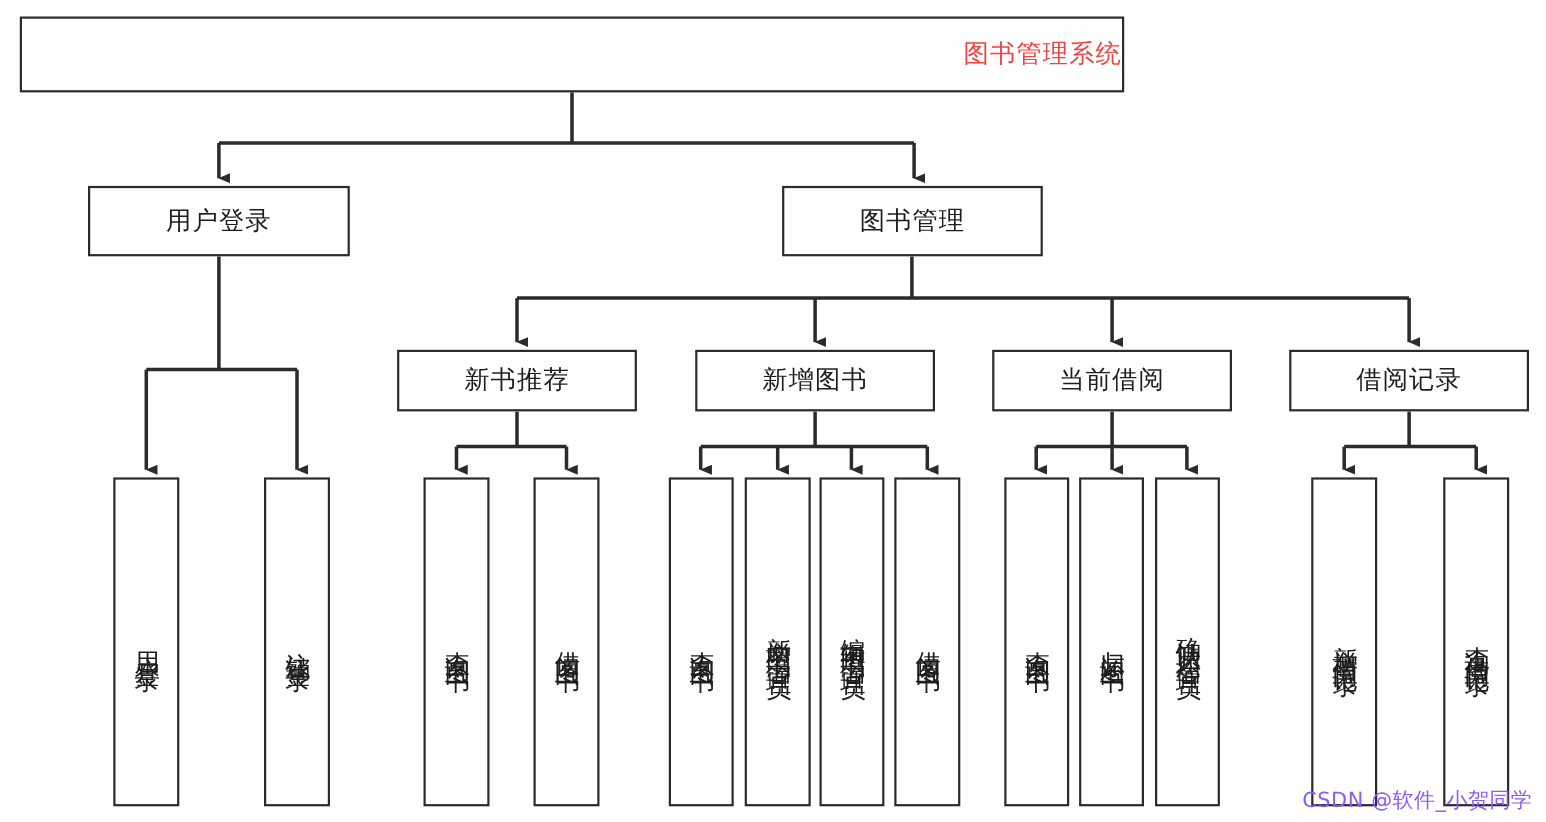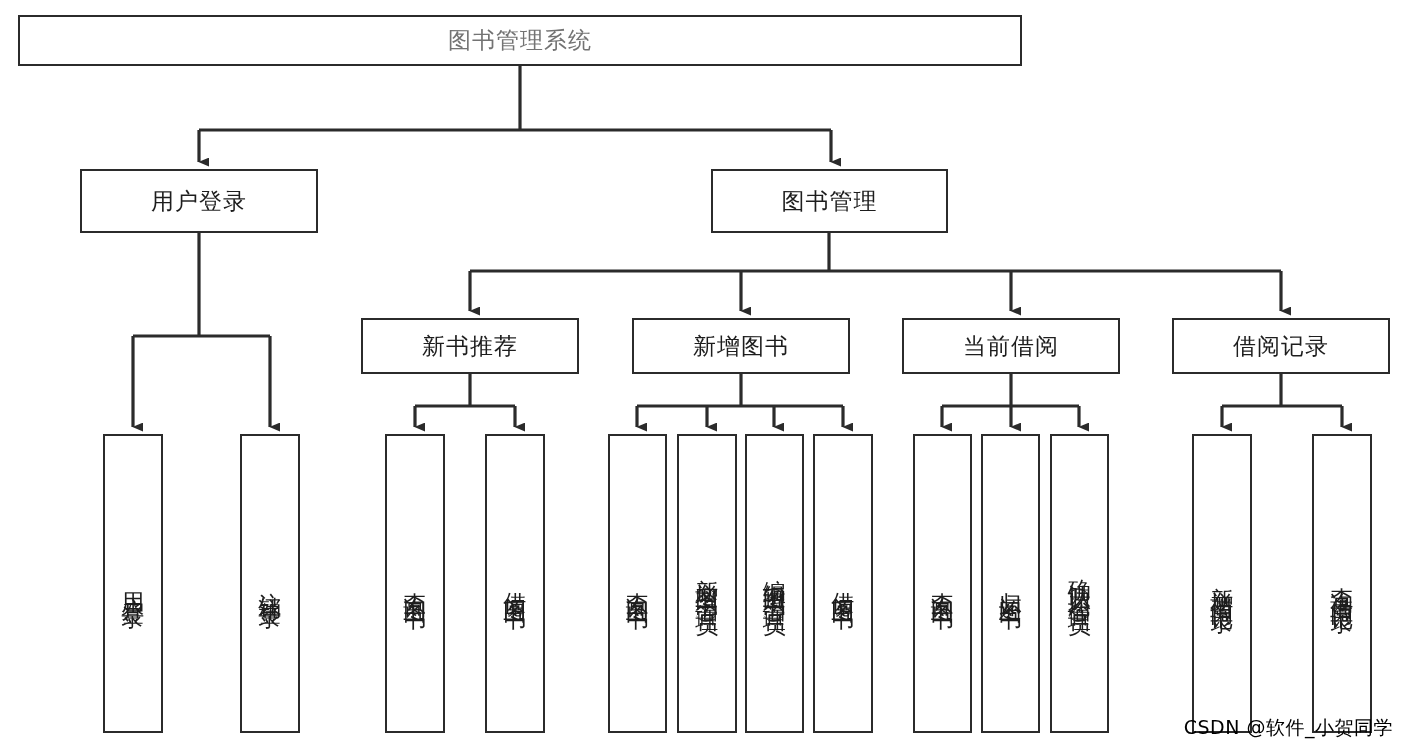--- a/index.html
+++ b/index.html
@@ -119,21 +119,21 @@
       <path d="M1011,406 L1011,427" marker-end="url(#arrowhead)"></path>
       <path d="M1079,406 L1079,427" marker-end="url(#arrowhead)"></path>
 
       <path d="M1281,374 L1281,406"></path>
       <path d="M1222,406 L1342,406"></path>
       <path d="M1222,406 L1222,427" marker-end="url(#arrowhead)"></path>
       <path d="M1342,406 L1342,427" marker-end="url(#arrowhead)"></path>
     </g>
   </svg>
 
-  <div class="node horiz" style="left: 18px; top: 15px; width: 1004px; height: 51px; border-color: rgb(43, 43, 43); background: rgb(255, 255, 255); color: #737373;">
+  <div class="node horiz" style="left: 18px; top: 15px; width: 1004px; height: 69px; border-color: rgb(43, 43, 43); background: rgb(255, 255, 255); color: #ef4444; justify-content: flex-end;">
     <span class="label">图书管理系统</span>
   </div>
 
   <div class="node horiz" style="left: 80px; top: 169px; width: 238px; height: 64px; border-color: rgb(43, 43, 43); background: rgb(255, 255, 255); color: rgb(29, 29, 29);">
     <span class="label">用户登录</span>
   </div>
   <div class="node horiz" style="left: 711px; top: 169px; width: 237px; height: 64px; border-color: rgb(43, 43, 43); background: rgb(255, 255, 255); color: rgb(29, 29, 29);">
     <span class="label">图书管理</span>
   </div>
 
@@ -183,14 +183,14 @@
   <div class="node vert" style="left: 1050px; top: 434px; width: 59px; height: 299px; border-color: rgb(43, 43, 43); background: rgb(255, 255, 255); color: rgb(29, 29, 29);">
     <span class="label">确认归还（管理员）</span>
   </div>
   <div class="node vert" style="left: 1192px; top: 434px; width: 60px; height: 299px; border-color: rgb(43, 43, 43); background: rgb(255, 255, 255); color: rgb(29, 29, 29);">
     <span class="label">新增借阅记录</span>
   </div>
   <div class="node vert" style="left: 1312px; top: 434px; width: 60px; height: 299px; border-color: rgb(43, 43, 43); background: rgb(255, 255, 255); color: rgb(29, 29, 29);">
     <span class="label">查询借阅记录</span>
   </div>
 
-  <div id="watermark" style="color: #000000; margin-left: 48px;">CSDN @软件_小贺同学</div>
+  <div id="watermark" style="color: #8b5cf6; margin-left: 48px;">CSDN @软件_小贺同学</div>
 </div>
 
 </body></html>

